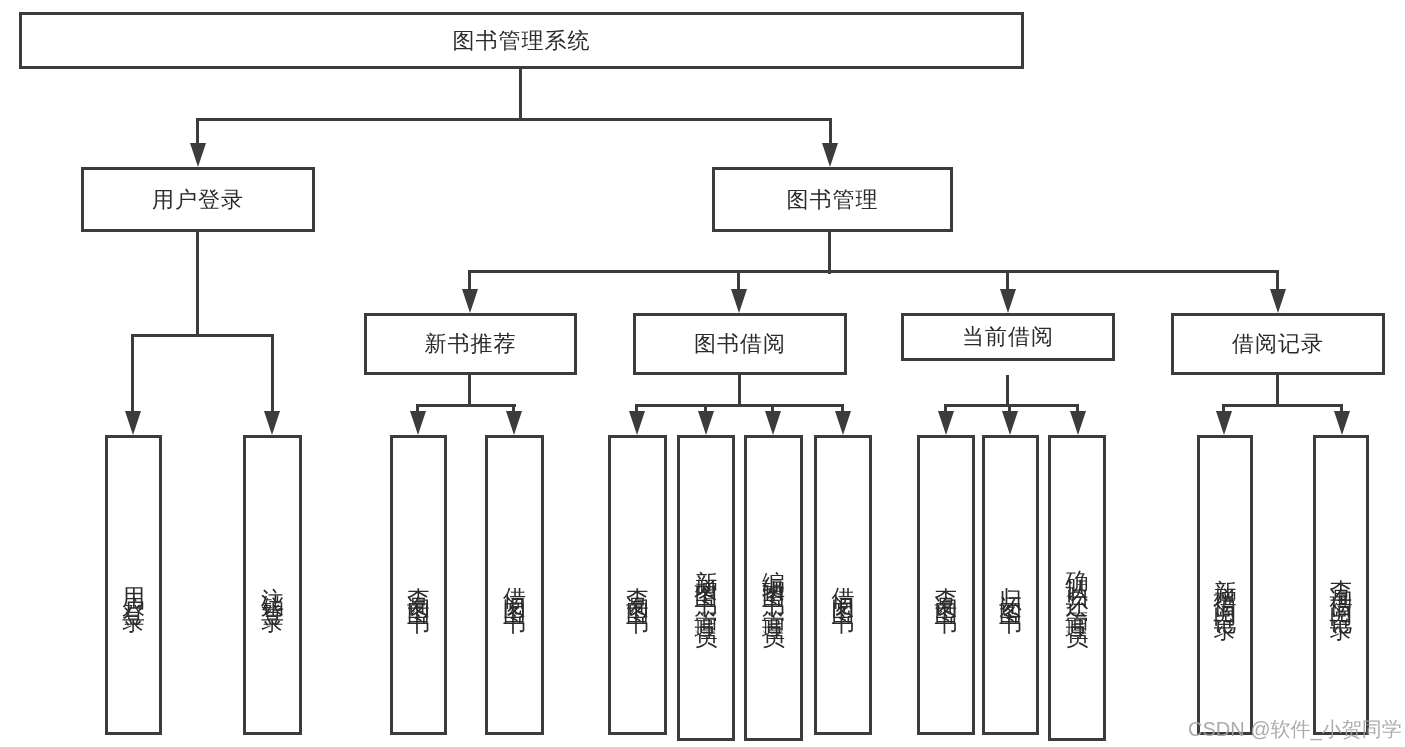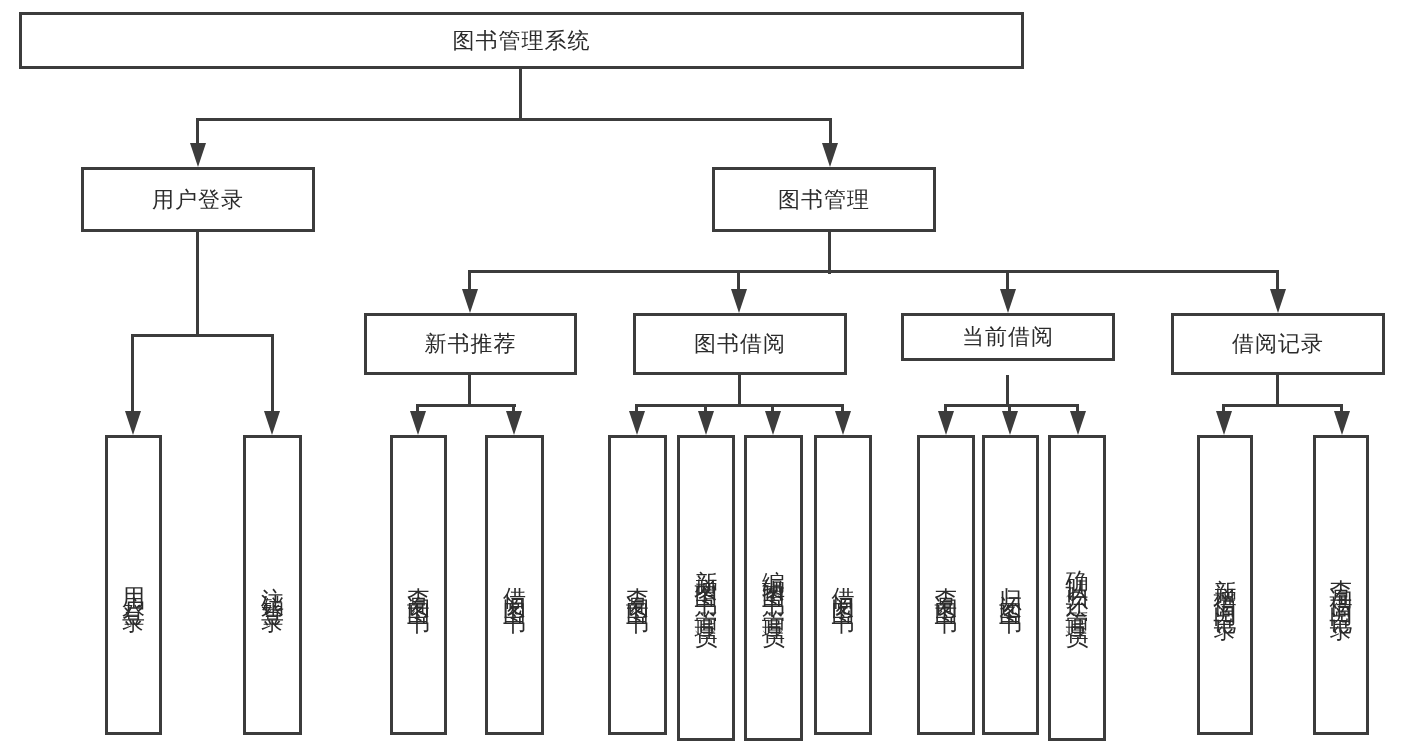--- a/index.html
+++ b/index.html
@@ -69,21 +69,21 @@
   <div class="vl" style="left:519px;top:69px;height:52px;"></div>
   <div class="hl" style="left:198px;top:118px;width:633px;"></div>
   <div class="vl" style="left:196px;top:118px;height:28px;"></div>
   <div class="arr" style="left:190px;top:143px;"></div>
   <div class="vl" style="left:829px;top:118px;height:28px;"></div>
   <div class="arr" style="left:822px;top:143px;"></div>
 
   <div class="hbox" style="left:81px;top:167px;width:234px;height:65px;">
     <span>用户登录</span>
   </div>
-  <div class="hbox" style="left:712px;top:167px;width:224px;height:65px;">
+  <div class="hbox" style="left:712px;top:167px;width:241px;height:65px;">
     <span>图书管理</span>
   </div>
 
   <div class="vl" style="left:196px;top:232px;height:105px;"></div>
   <div class="hl" style="left:132px;top:334px;width:142px;"></div>
   <div class="vl" style="left:131px;top:334px;height:80px;"></div>
   <div class="arr" style="left:125px;top:411px;"></div>
   <div class="vl" style="left:271px;top:334px;height:80px;"></div>
   <div class="arr" style="left:264px;top:411px;"></div>
 
@@ -182,14 +182,15 @@
   <div class="vl" style="left:1340px;top:404px;height:10px;"></div>
   <div class="arr" style="left:1334px;top:411px;"></div>
 
   <div class="vbox" style="left:1197px;top:435px;width:56px;height:300px;">
     <span class="vtext">新增借阅记录</span>
   </div>
   <div class="vbox" style="left:1313px;top:435px;width:56px;height:300px;">
     <span class="vtext">查询借阅记录</span>
   </div>
 
+  <div class="wm">CSDN @软件_小贺同学</div>
 
 </div>
 
 </body></html>

